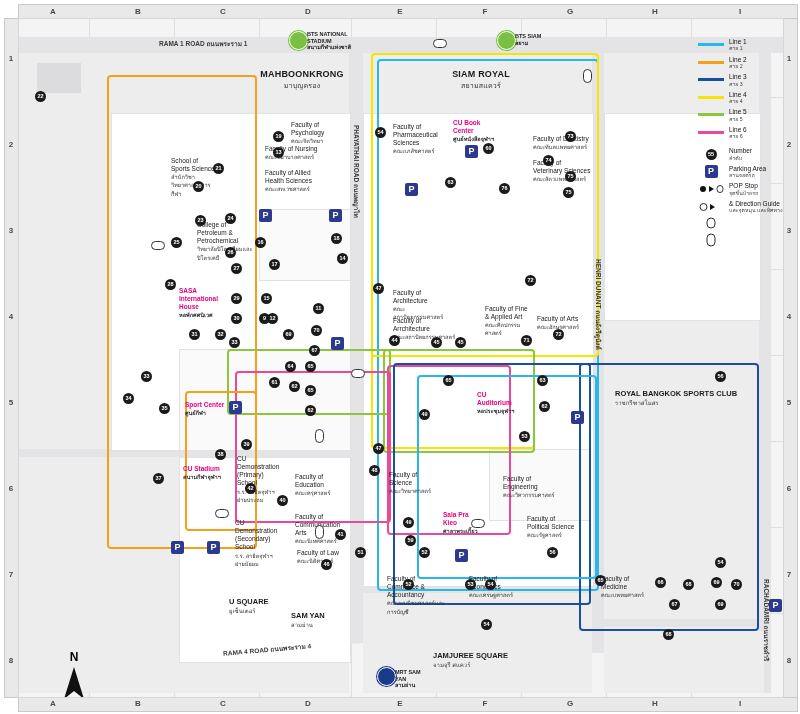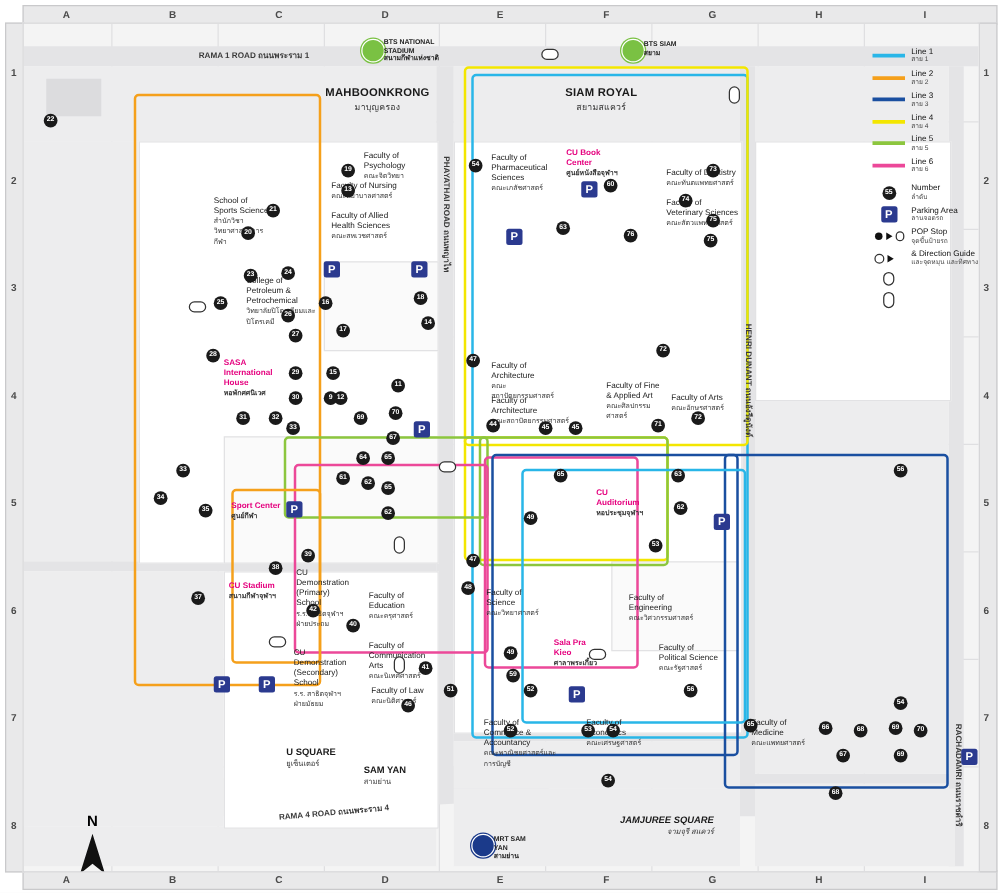--- a/index.html
+++ b/index.html
@@ -195,21 +195,24 @@
     <div class="roadname vert" style="left:742px;top:560px;height:100px;">
       <span>RACHADAMRI</span> <span class="th">ถนนราชดำริ</span>
     </div>
 
     <div class="lbl big" style="left:240px;top:50px;width:86px;text-align:center;">
       <span>MAHBOONKRONG</span><br><span class="th">มาบุญครอง</span>
     </div>
     <div class="lbl big" style="left:416px;top:50px;width:92px;text-align:center;">
       <span>SIAM ROYAL</span><br><span class="th">สยามสแควร์</span>
     </div>
-    <div class="lbl mid" style="left:432px;top:632px;width:120px;text-align:right;font-style:italic;">
+    <div class="lbl mid" style="left:596px;top:370px;width:140px;">
+      <span>ROYAL BANGKOK SPORTS CLUB</span><br><span class="th">ราชกรีฑาสโมสร</span>
+    </div>
+    <div class="lbl mid" style="left:414px;top:632px;width:120px;text-align:left;">
       <span>JAMJUREE SQUARE</span><br><span class="th">จามจุรี สแควร์</span>
     </div>
     <div class="lbl mid" style="left:272px;top:592px;width:70px;">
       <span>SAM YAN</span><br><span class="th">สามย่าน</span>
     </div>
     <div class="lbl mid" style="left:210px;top:578px;width:70px;">
       <span>U SQUARE</span><br><span class="th">ยูเซ็นเตอร์</span>
     </div>
 
     <div class="lbl" style="left:272px;top:102px;width:52px;"><span>Faculty of Psychology</span><br><span class="th">คณะจิตวิทยา</span></div>

